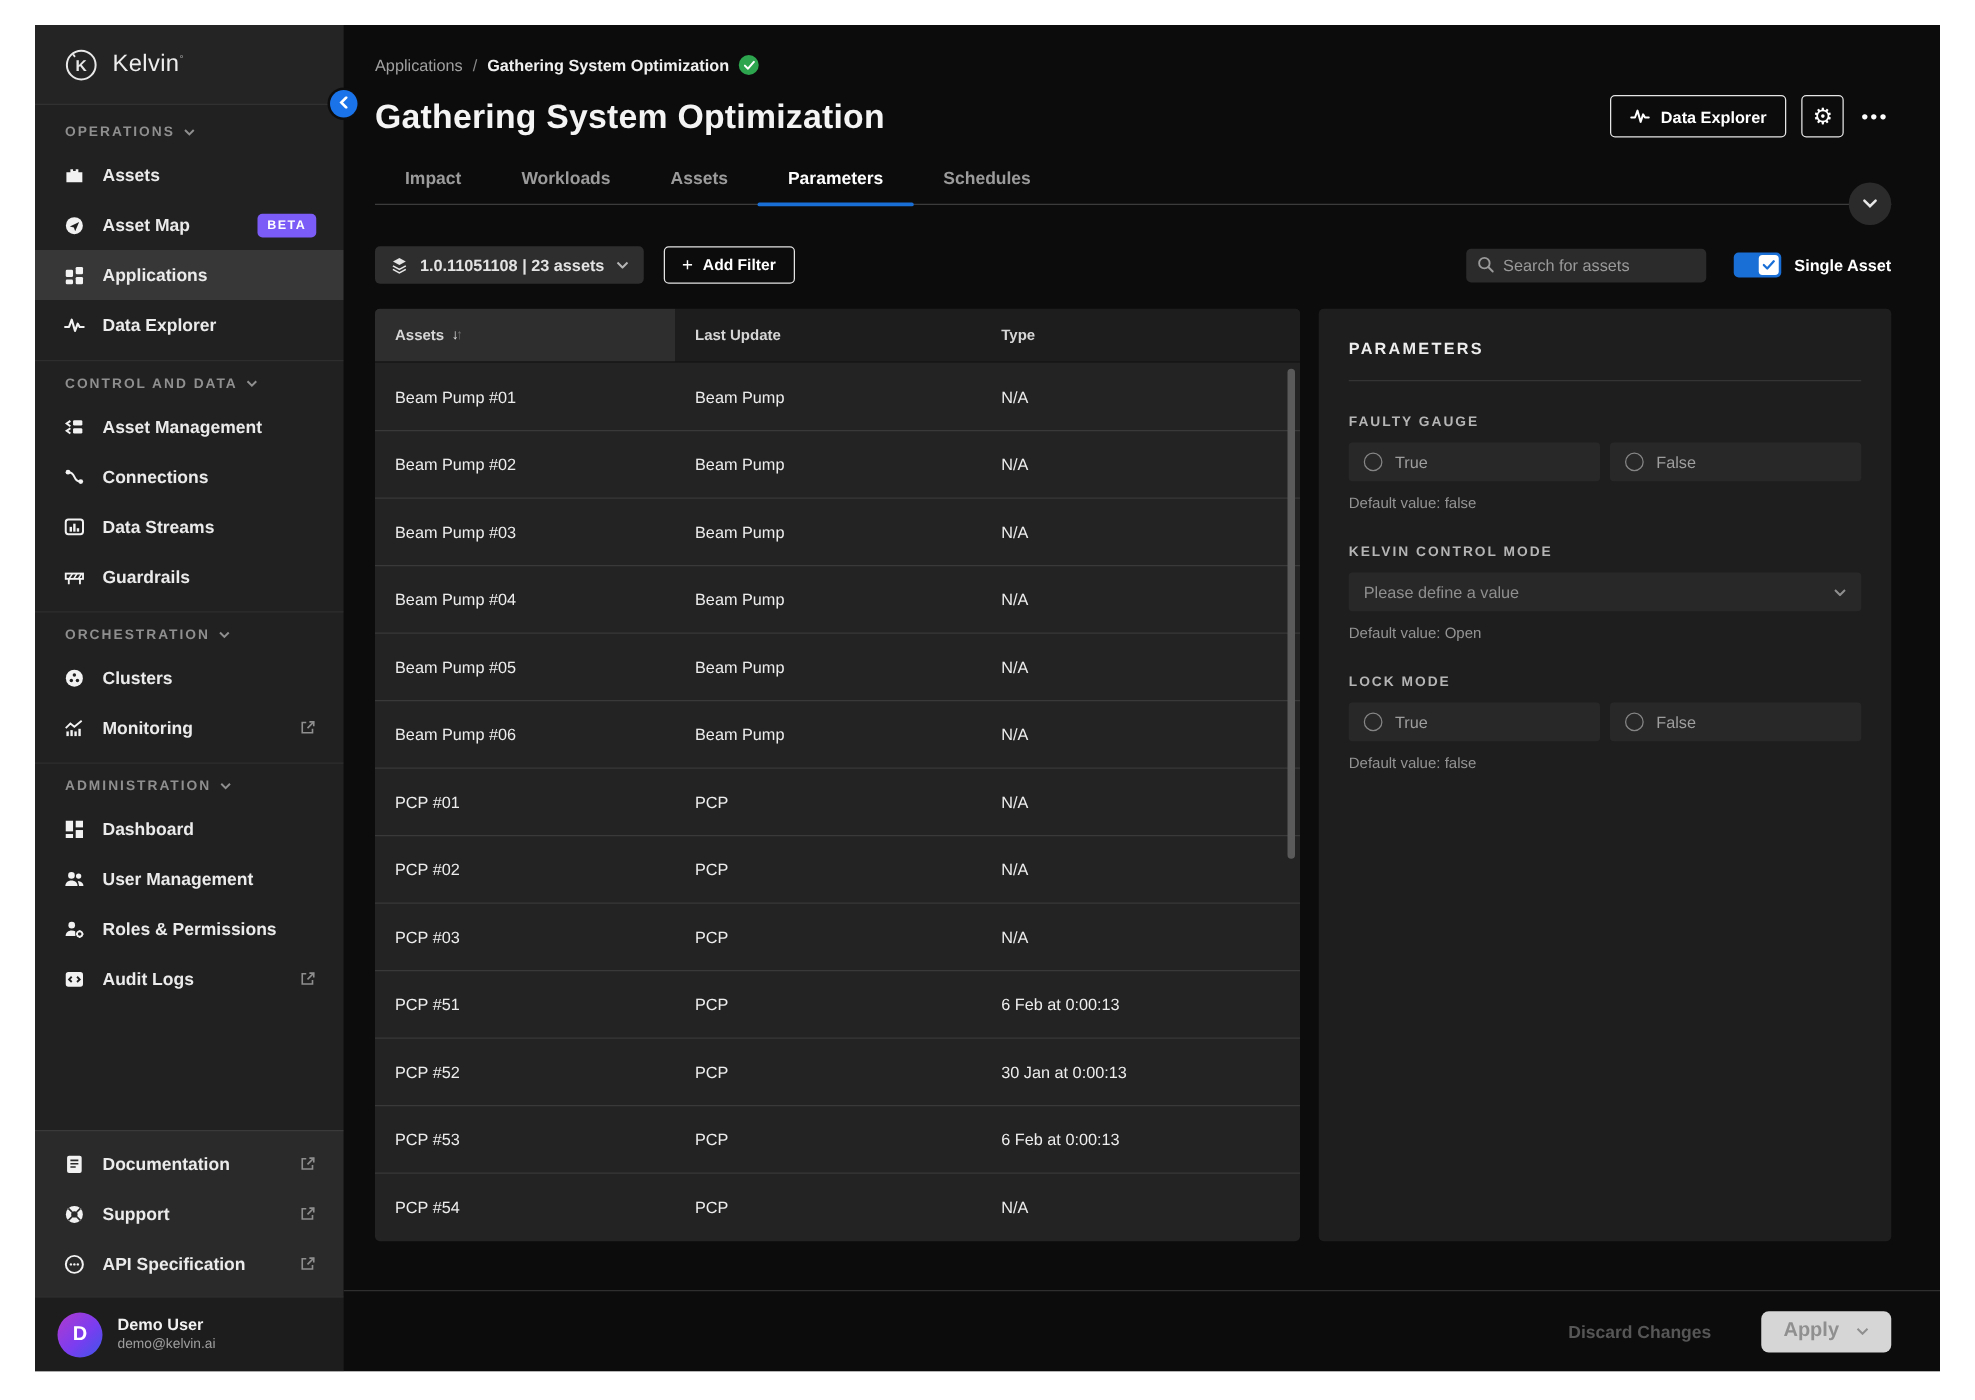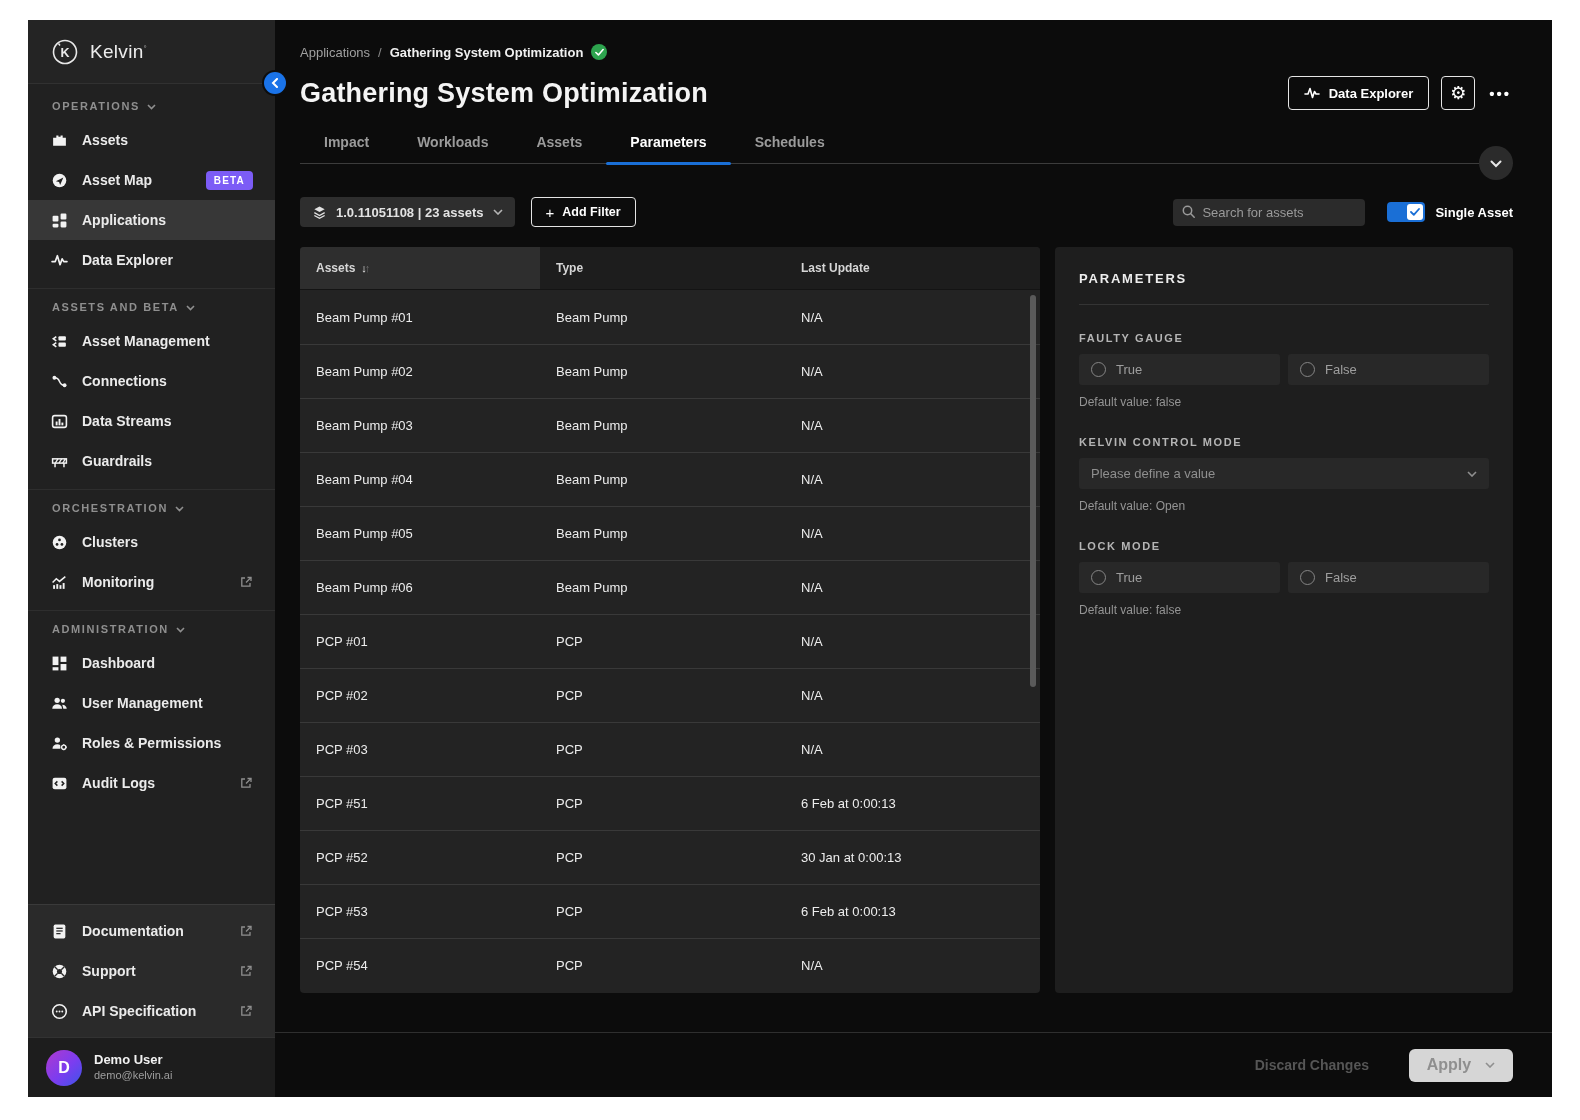--- a/index.html
+++ b/index.html
@@ -159,21 +159,21 @@
             <svg viewBox="0 0 16 16">
               <polyline points="1,9 4,9 6,3.5 8.5,12 10.5,6.5 12,9 15,9" fill="none" stroke="currentColor" stroke-width="1.6" stroke-linejoin="round" stroke-linecap="round"></polyline>
             </svg>
           </span>
         <span>Data Explorer</span>
       </div>
 
       <div class="sec-divider"></div>
 
       <div class="sec-label">
-        <span>ASSETS AND BETA</span>
+        <span>CONTROL AND DATA</span>
         <span><svg width="9" height="6" viewBox="0 0 9 6">
               <polyline points="1,1 4.5,4.5 8,1" fill="none" stroke="#8f8f8f" stroke-width="1.6"></polyline>
             </svg></span>
       </div>
       <div class="nav-item">
         <span class="nicon">
             <svg viewBox="0 0 16 16">
               <path d="M5 3.5L2.2 5.5 5 7.5M5 9L2.2 11 5 13" fill="none" stroke="currentColor" stroke-width="1.5"></path>
               <rect x="7" y="3" width="7" height="4" rx="1" fill="currentColor"></rect>
               <rect x="7" y="9" width="7" height="4" rx="1" fill="currentColor"></rect>
@@ -478,24 +478,24 @@
 
     <div class="content-row">
 
       <div class="table-panel">
         <div class="t-head">
           <div class="t-hcell sorted">
             <span>Assets</span>
             <span class="sort-ic"><span class="sort-down">↓</span><span class="sort-up">↑</span></span>
           </div>
           <div class="t-hcell">
+              <span>Last Update</span>
+            </div>
+          <div class="t-hcell">
               <span>Type</span>
-            </div>
-          <div class="t-hcell">
-              <span>Last Update</span>
             </div>
         </div>
         <div class="t-body">
           <div class="t-row">
               <div class="t-cell">Beam Pump #01</div>
               <div class="t-cell">Beam Pump</div>
               <div class="t-cell">N/A</div>
             </div>
           <div class="t-row">
               <div class="t-cell">Beam Pump #02</div>

